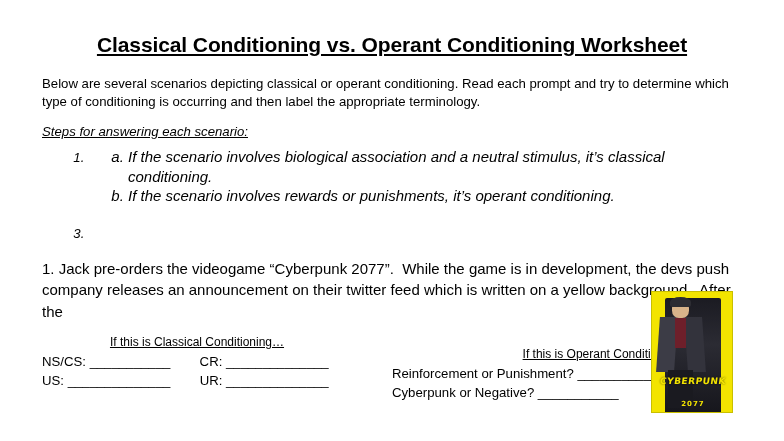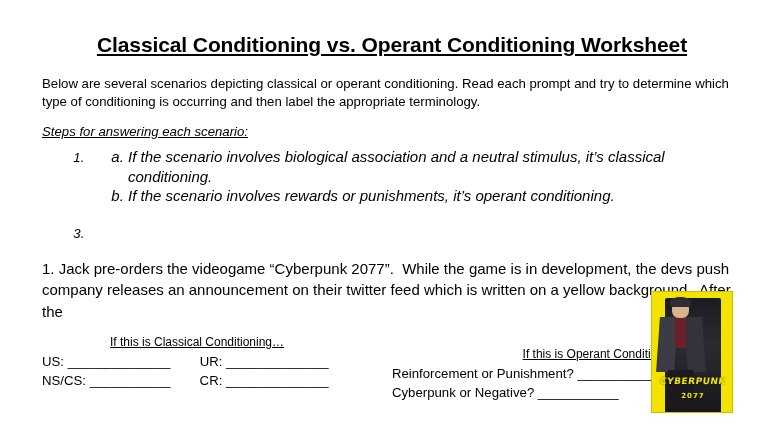--- a/index.html
+++ b/index.html
@@ -185,21 +185,21 @@
     font-size: 9px;
     font-weight: bold;
     color: #f3e400;
     letter-spacing: 0.5px;
     transform: skewX(-8deg);
     text-shadow: 0 0 2px rgba(0,0,0,0.6);
   }
   .cover-sub {
     position: absolute;
     left: 4px;
-    bottom: 12px;
+    bottom: 4px;
     width: 74px;
     text-align: center;
     font-family: "DejaVu Sans", sans-serif;
     font-size: 7px;
     font-weight: bold;
     color: #f3e400;
     letter-spacing: 1px;
   }
 </style>
 </head>
@@ -226,22 +226,22 @@
   </ol>
 
   <div class="scenario">
     <div class="line">1. Jack pre-orders the videogame “Cyberpunk 2077”.  While the game is in development, the devs push</div>
     <div class="line">company releases an announcement on their twitter feed which is written on a yellow background.  After the</div>
   </div>
 
   <div class="answers">
     <div class="col col-left">
       <div class="col-head">If this is Classical Conditioning…</div>
+      <div class="blank-row">NS/CS: ___________        CR: ______________</div>
       <div class="blank-row">US: ______________        UR: ______________</div>
-      <div class="blank-row">NS/CS: ___________        CR: ______________</div>
     </div>
     <div class="col col-right">
       <div class="col-head">If this is Operant Conditioning…</div>
       <div class="blank-row">Reinforcement or Punishment? ____________</div>
       <div class="blank-row">Cyberpunk or Negative? ___________</div>
     </div>
   </div>
 
   <div class="cover-img">
     <div class="cover-figure"></div>

